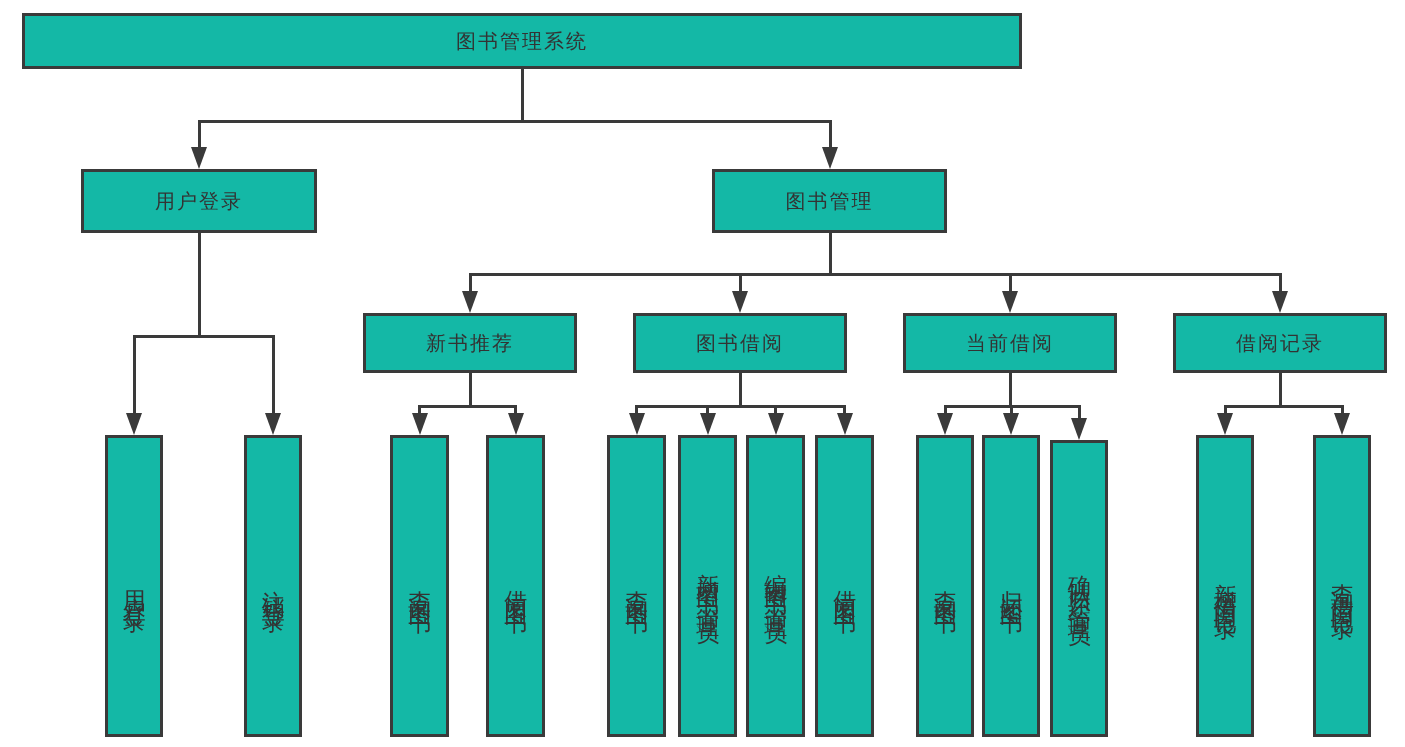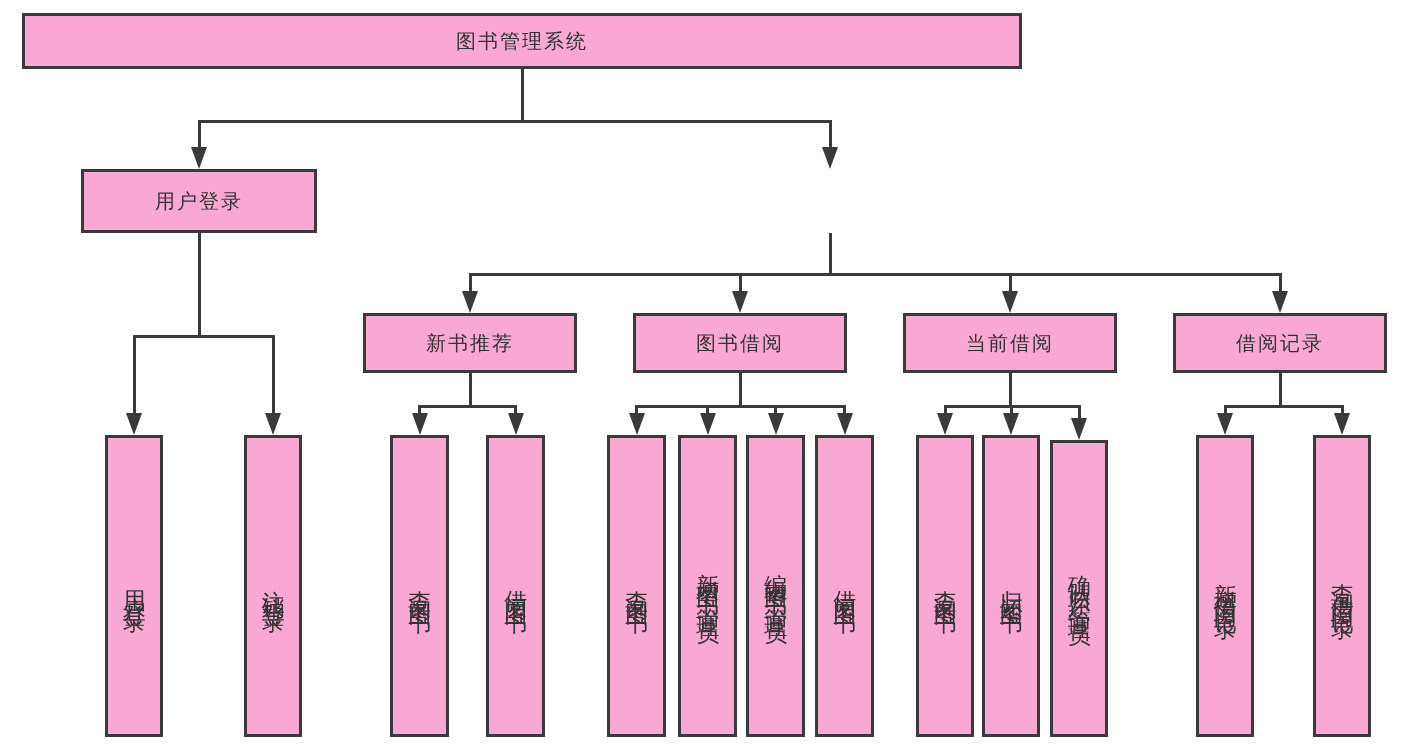--- a/index.html
+++ b/index.html
@@ -1,21 +1,21 @@
 <!DOCTYPE html>
 <html lang="zh"><head>
 <meta charset="utf-8">
 <style>
   html,body { margin:0; padding:0; background:#fff; }
   .stage {
     position:relative; width:1405px; height:747px; background:#ffffff;
     font-family:"Liberation Sans", sans-serif; color:#333333; overflow:hidden;
   }
   .box {
-    position:absolute; background:#f9a8d4; border:3px solid #3a3a3a;
+    position:absolute; background:#14b8a6; border:3px solid #3a3a3a;
     box-sizing:border-box; display:flex; align-items:center; justify-content:center;
     font-size:20px; letter-spacing:2px; white-space:nowrap;
   }
   .vbox span {
     writing-mode:vertical-rl; text-orientation:mixed;
     font-size:23px; letter-spacing:7px; line-height:1.1; white-space:nowrap;
   }
   .vline, .hline { position:absolute; background:#3a3a3a; }
   .vline { width:3px; }
   .hline { height:3px; }
@@ -40,20 +40,23 @@
 
   <div class="vline" style="left:521px; top:69px; height:51px;"></div>
   <div class="hline" style="left:198px; top:120px; width:634px;"></div>
   <div class="vline" style="left:198px; top:120px; height:29px;"></div>
   <div class="arrow" style="left:191px; top:147px;"></div>
   <div class="vline" style="left:829px; top:120px; height:29px;"></div>
   <div class="arrow" style="left:822px; top:147px;"></div>
 
   <div class="box" style="left:81px; top:169px; width:236px; height:64px;">
     <span>用户登录</span>
+  </div>
+  <div class="box" style="left:712px; top:169px; width:235px; height:64px;">
+    <span>图书管理</span>
   </div>
 
   <div class="vline" style="left:198px; top:233px; height:102px;"></div>
   <div class="hline" style="left:133px; top:335px; width:142px;"></div>
   <div class="vline" style="left:133px; top:335px; height:80px;"></div>
   <div class="arrow" style="left:126px; top:413px;"></div>
   <div class="vline" style="left:272px; top:335px; height:80px;"></div>
   <div class="arrow" style="left:265px; top:413px;"></div>
 
   <div class="vline" style="left:829px; top:233px; height:40px;"></div>

